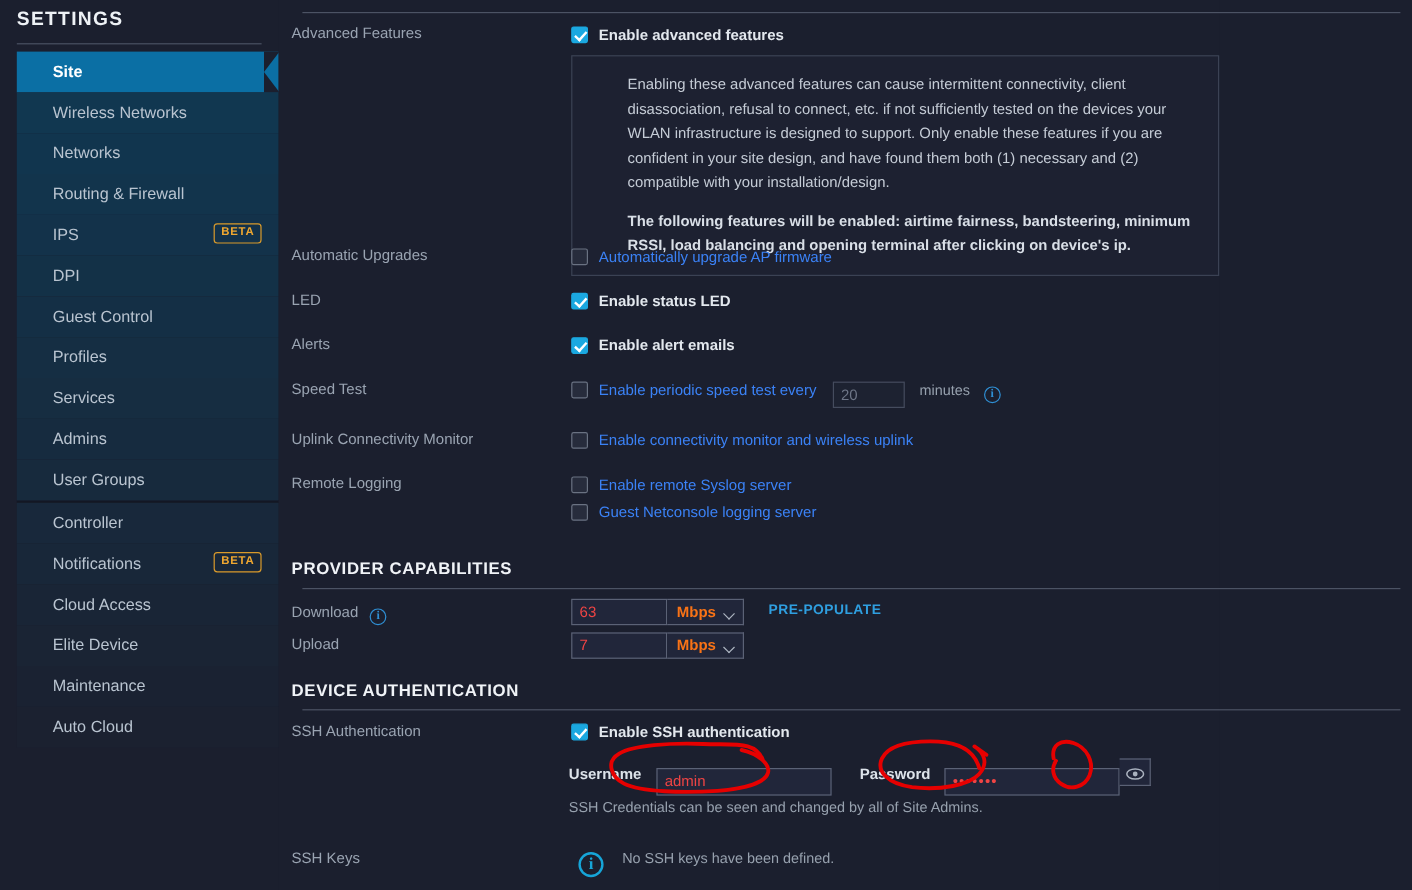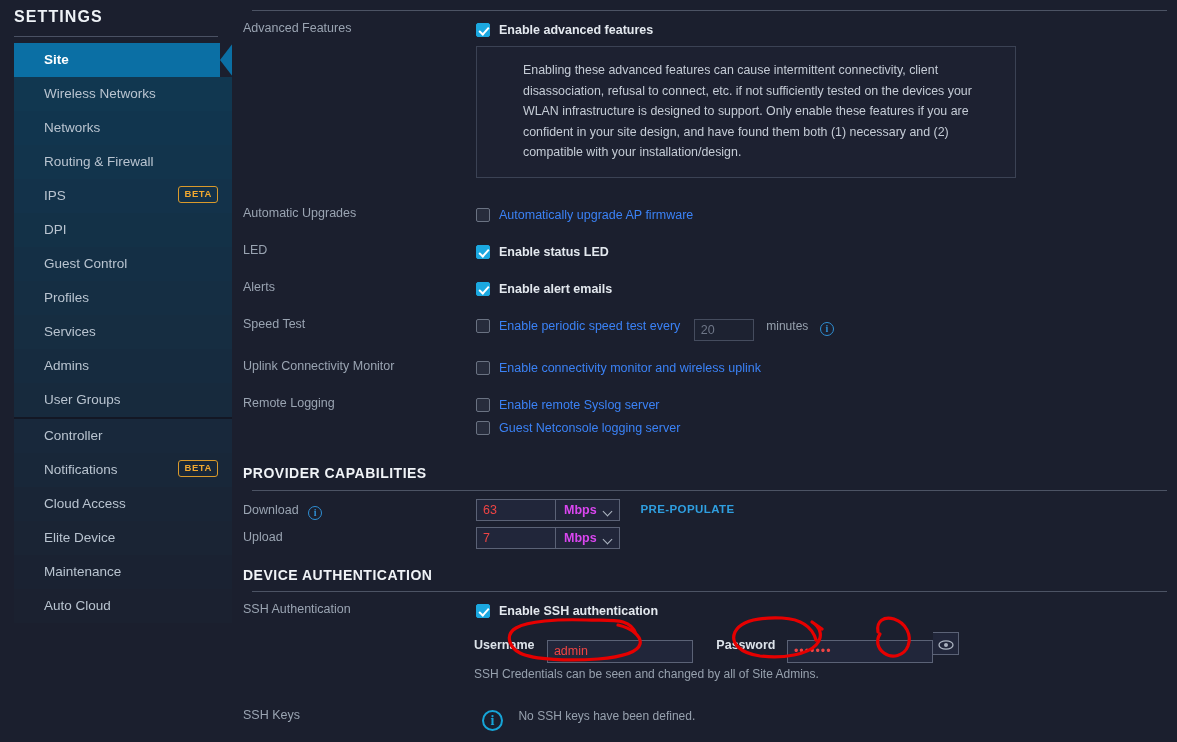--- a/index.html
+++ b/index.html
@@ -99,21 +99,21 @@
   
   .txtin {
     background:#21263a; border:1px solid #5b6276; color:#ef4444;
     font-family:"Liberation Sans", sans-serif; font-size:12.5px;
     height:22px; padding:0 6px; outline:none;
   }
   .txtin.ghost { color:#6e7687; border-color:#454c5e; background:#1d2231; }
   .seltag {
     display:inline-block; background:#21263a; border:1px solid #5b6276;
     border-left:none; height:22px; width:64px; position:relative;
-    color:#d946ef; font-size:12.5px; font-weight:bold; line-height:21px;
+    color:#f97316; font-size:12.5px; font-weight:bold; line-height:21px;
     padding-left:8px; vertical-align:top;
   }
   .caret { position:absolute; right:8px; top:8px; width:7px;height:7px;
     border-right:1.4px solid #aeb6c2; border-bottom:1.4px solid #aeb6c2;
     transform:rotate(45deg); }
   .linkbtn { color:#2f9fe0; font-size:11.5px; font-weight:bold; letter-spacing:.4px; cursor:pointer; }
 
   
   .info-sm {
     display:inline-block; width:14px;height:14px; border-radius:50%;
@@ -183,20 +183,21 @@
     </div>
 
     <div id="warnbox">
       <svg id="warn-tri" width="18" height="17" viewBox="0 0 18 17">
         <path d="M9 1.2 L17 15.3 L1 15.3 Z" fill="none" stroke="#e2a33a" stroke-width="1.5" stroke-linejoin="round"></path>
         <rect x="8.3" y="6" width="1.4" height="5" fill="#e2a33a"></rect>
         <rect x="8.3" y="12" width="1.4" height="1.5" fill="#e2a33a"></rect>
       </svg>
       <div class="warn-body">
         <div class="warn-p1">Enabling these advanced features can cause intermittent connectivity, client disassociation, refusal to connect, etc. if not sufficiently tested on the devices your WLAN infrastructure is designed to support. Only enable these features if you are confident in your site design, and have found them both (1) necessary and (2) compatible with your installation/design.</div>
+        <div class="warn-p2">The following features will be enabled: airtime fairness, bandsteering, minimum RSSI, load balancing and opening terminal after clicking on device's ip.</div>
       </div>
     </div>
 
     <div class="row">
       <div class="lbl" style="top:206px;">Automatic Upgrades</div>
       <div class="fieldcol" style="top:205px;">
         <span class="cb"></span><span class="cbtext dim">Automatically upgrade AP firmware</span>
       </div>
     </div>
 

